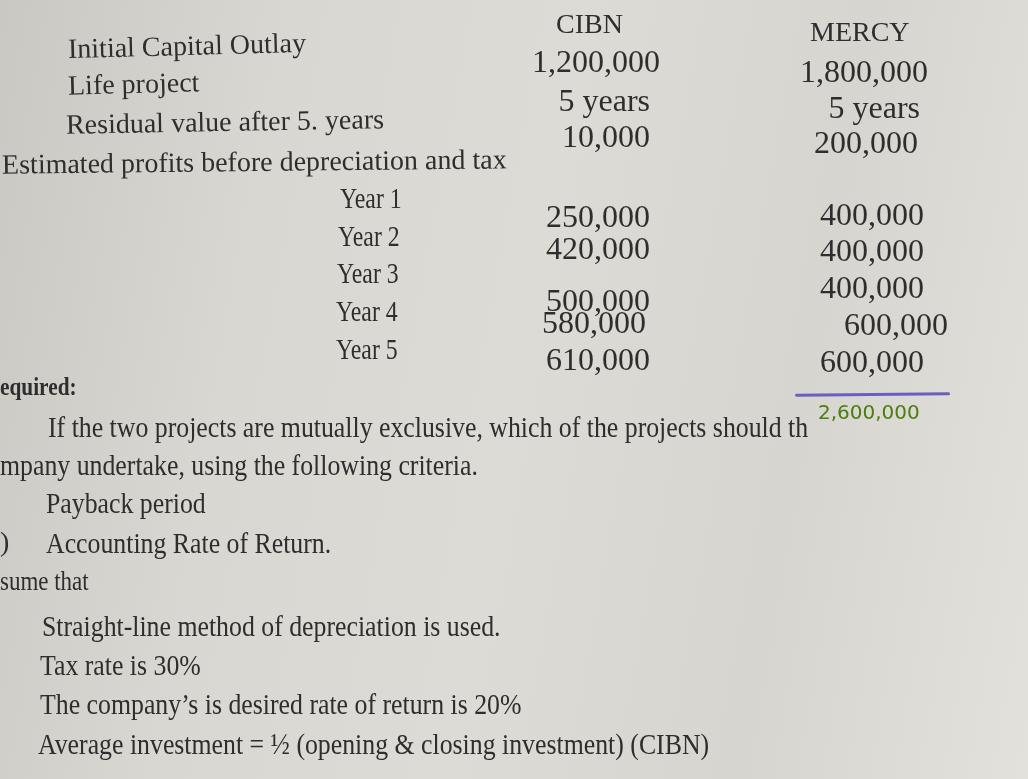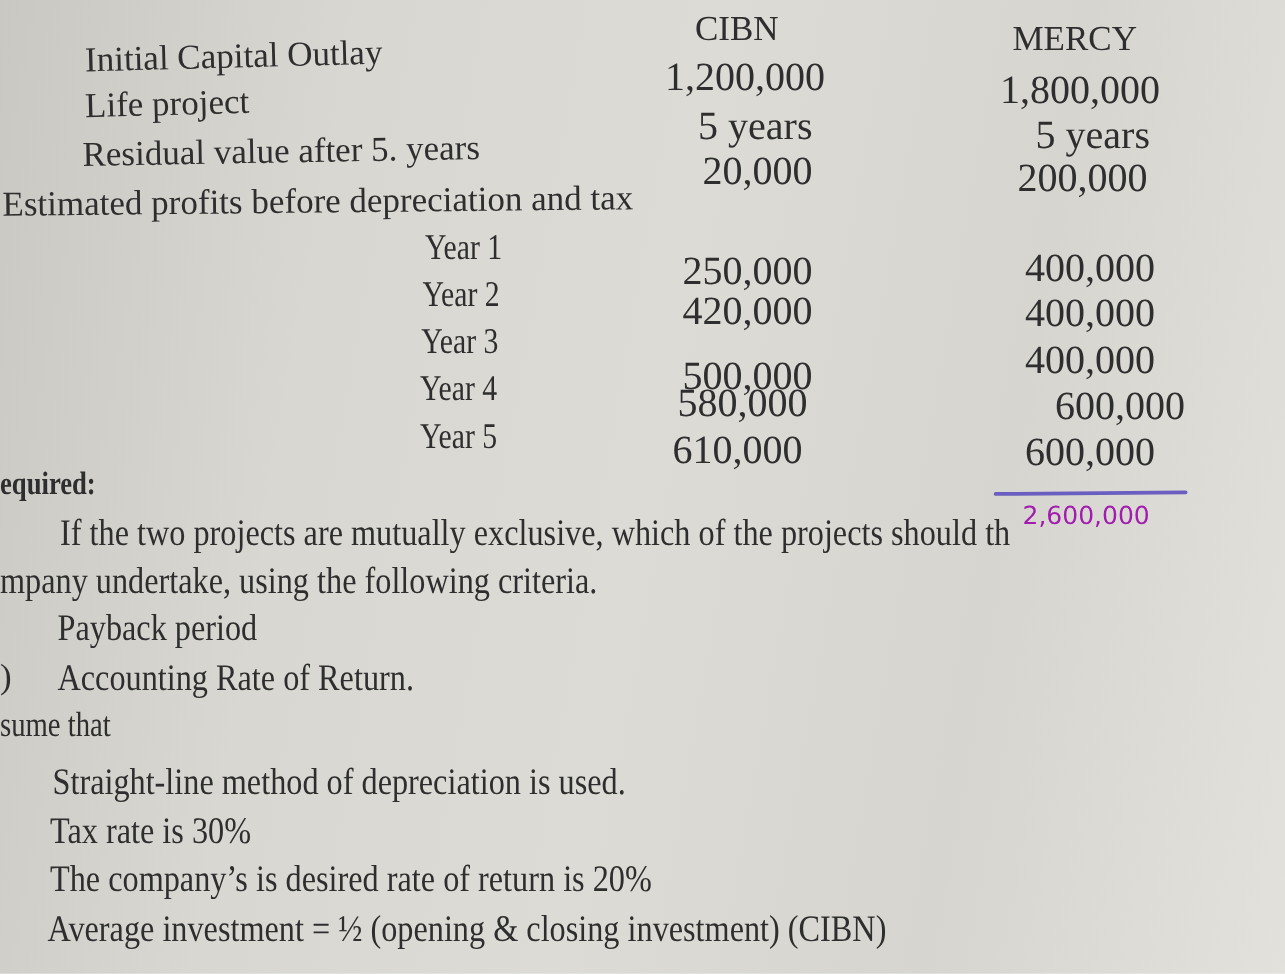--- a/index.html
+++ b/index.html
@@ -6,39 +6,39 @@
   body {
     width:1028px; height:779px; overflow:hidden; position:relative;
     background: linear-gradient(100deg, #c9c8c3 0%, #d8d7d2 25%, #dcdbd6 50%, #d6d5d0 75%, #e2e1dc 100%);
     font-family: "Liberation Serif", "DejaVu Serif", serif;
     color:#2e2e2e;
   }
   .t { position:absolute; white-space:nowrap; line-height:1; }
   .lbl { font-size:28px; }
   .num { font-size:32px; text-align:right; }
   .cond { font-size:29px; transform:scaleX(0.82); transform-origin:left center; }
-  .hand { font-family:"DejaVu Sans", sans-serif; color:#a21caf; font-size:20px; }
+  .hand { font-family:"DejaVu Sans", sans-serif; color:#4d7c0f; font-size:20px; }
   .rule { position:absolute; height:3px; background:#6a5fc0; border-radius:2px; }
 </style>
 </head>
 <body>
 
 <div class="t lbl" style="left:556px;top:10px;">CIBN</div>
 <div class="t lbl" style="left:810px;top:18px;">MERCY</div>
 
 <div class="t lbl" style="left:68px;top:32px;transform:rotate(-1.5deg);">Initial Capital Outlay</div>
 <div class="t num" style="left:532px;width:118px;top:45px;">1,200,000</div>
 <div class="t num" style="left:800px;width:124px;top:55px;">1,800,000</div>
 
 <div class="t lbl" style="left:68px;top:70px;transform:rotate(-1.5deg);">Life project</div>
 <div class="t num" style="left:532px;width:118px;top:84px;">5 years</div>
 <div class="t num" style="left:800px;width:120px;top:91px;">5 years</div>
 
 <div class="t lbl" style="left:66px;top:108px;transform:rotate(-1deg);">Residual value after 5. years</div>
-<div class="t num" style="left:532px;width:118px;top:120px;">20,000</div>
+<div class="t num" style="left:532px;width:118px;top:120px;">10,000</div>
 <div class="t num" style="left:800px;width:118px;top:126px;">200,000</div>
 
 <div class="t lbl" style="left:2px;top:148px;transform:rotate(-0.6deg);">Estimated profits before depreciation and tax</div>
 
 <div class="t cond" style="left:340px;top:184px;">Year 1</div>
 <div class="t num" style="left:530px;width:120px;top:200px;">250,000</div>
 <div class="t num" style="left:800px;width:124px;top:198px;">400,000</div>
 
 <div class="t cond" style="left:338px;top:222px;">Year 2</div>
 <div class="t num" style="left:530px;width:120px;top:232px;">420,000</div>
@@ -46,21 +46,21 @@
 
 <div class="t cond" style="left:337px;top:259px;">Year 3</div>
 <div class="t num" style="left:530px;width:120px;top:284px;">500,000</div>
 <div class="t num" style="left:800px;width:124px;top:271px;">400,000</div>
 
 <div class="t cond" style="left:336px;top:297px;">Year 4</div>
 <div class="t num" style="left:526px;width:120px;top:306px;">580,000</div>
 <div class="t num" style="left:824px;width:124px;top:308px;">600,000</div>
 
 <div class="t cond" style="left:336px;top:335px;">Year 5</div>
-<div class="t num" style="left:530px;width:120px;top:343px;text-align:center;">610,000</div>
+<div class="t num" style="left:530px;width:120px;top:343px;">610,000</div>
 <div class="t num" style="left:800px;width:124px;top:345px;">600,000</div>
 
 <div class="rule" style="left:795px;top:393px;width:155px;transform:rotate(-0.5deg);"></div>
 <div class="t hand" style="left:818px;top:402px;">2,600,000</div>
 
 <div class="t cond" style="left:0px;top:374px;font-weight:bold;font-size:26px;">equired:</div>
 <div class="t cond" style="left:48px;top:412px;font-size:30px;transform:scaleX(0.86);">If the two projects are mutually exclusive, which of the projects should th</div>
 <div class="t cond" style="left:0px;top:450px;font-size:30px;transform:scaleX(0.86);">mpany undertake, using the following criteria.</div>
 <div class="t cond" style="left:46px;top:488px;font-size:30px;transform:scaleX(0.86);">Payback period</div>
 <div class="t" style="left:0px;top:528px;font-size:28px;">)</div>

